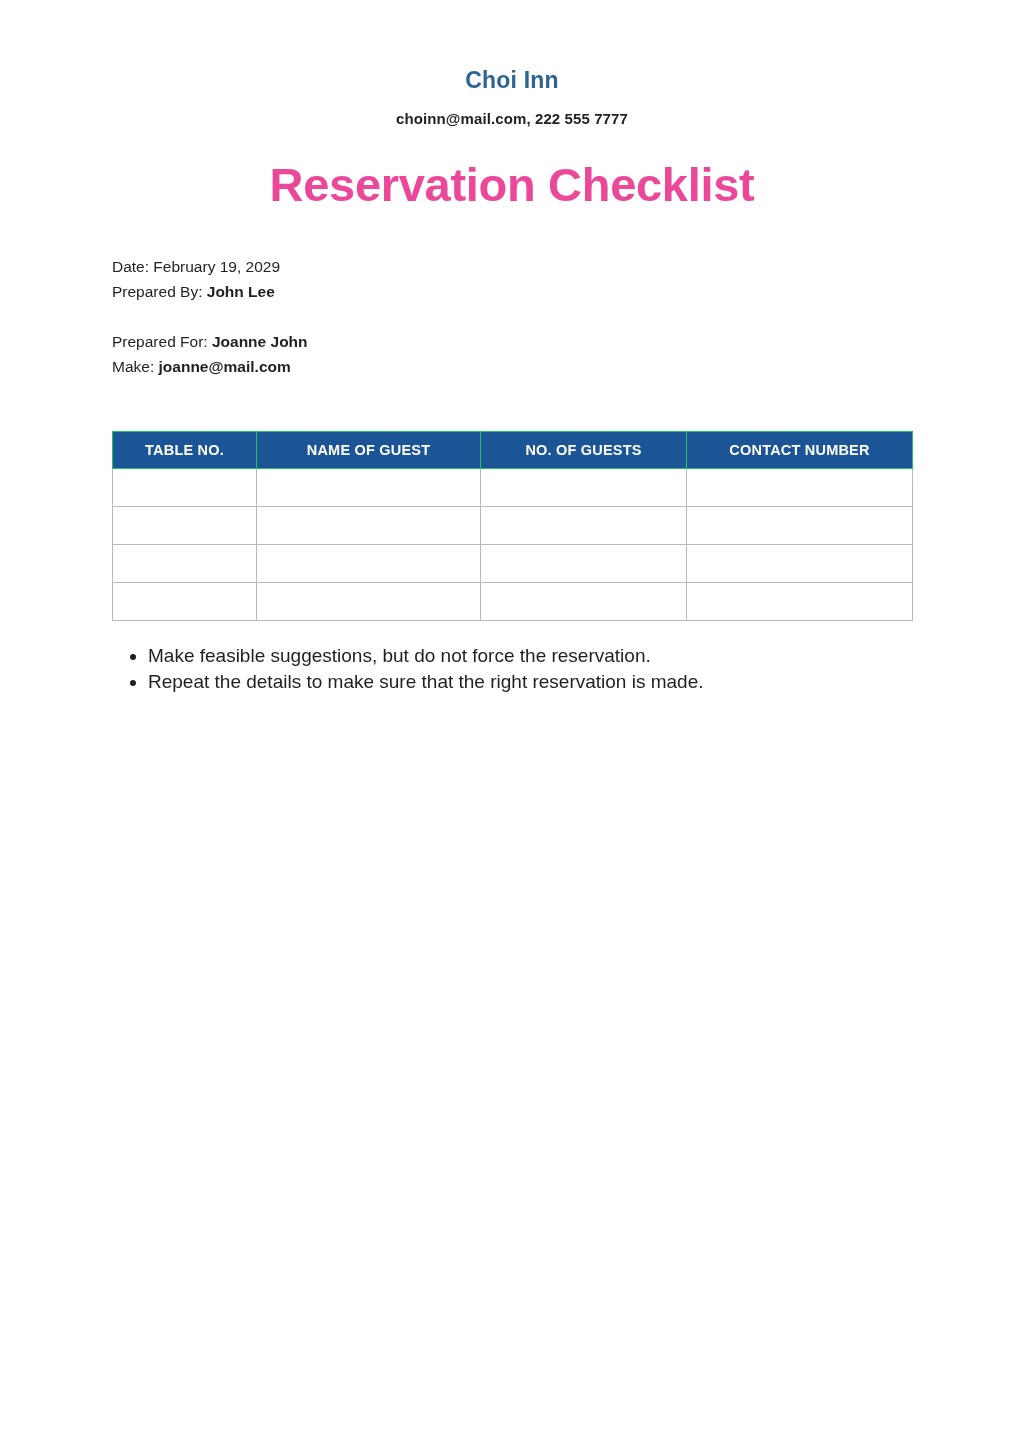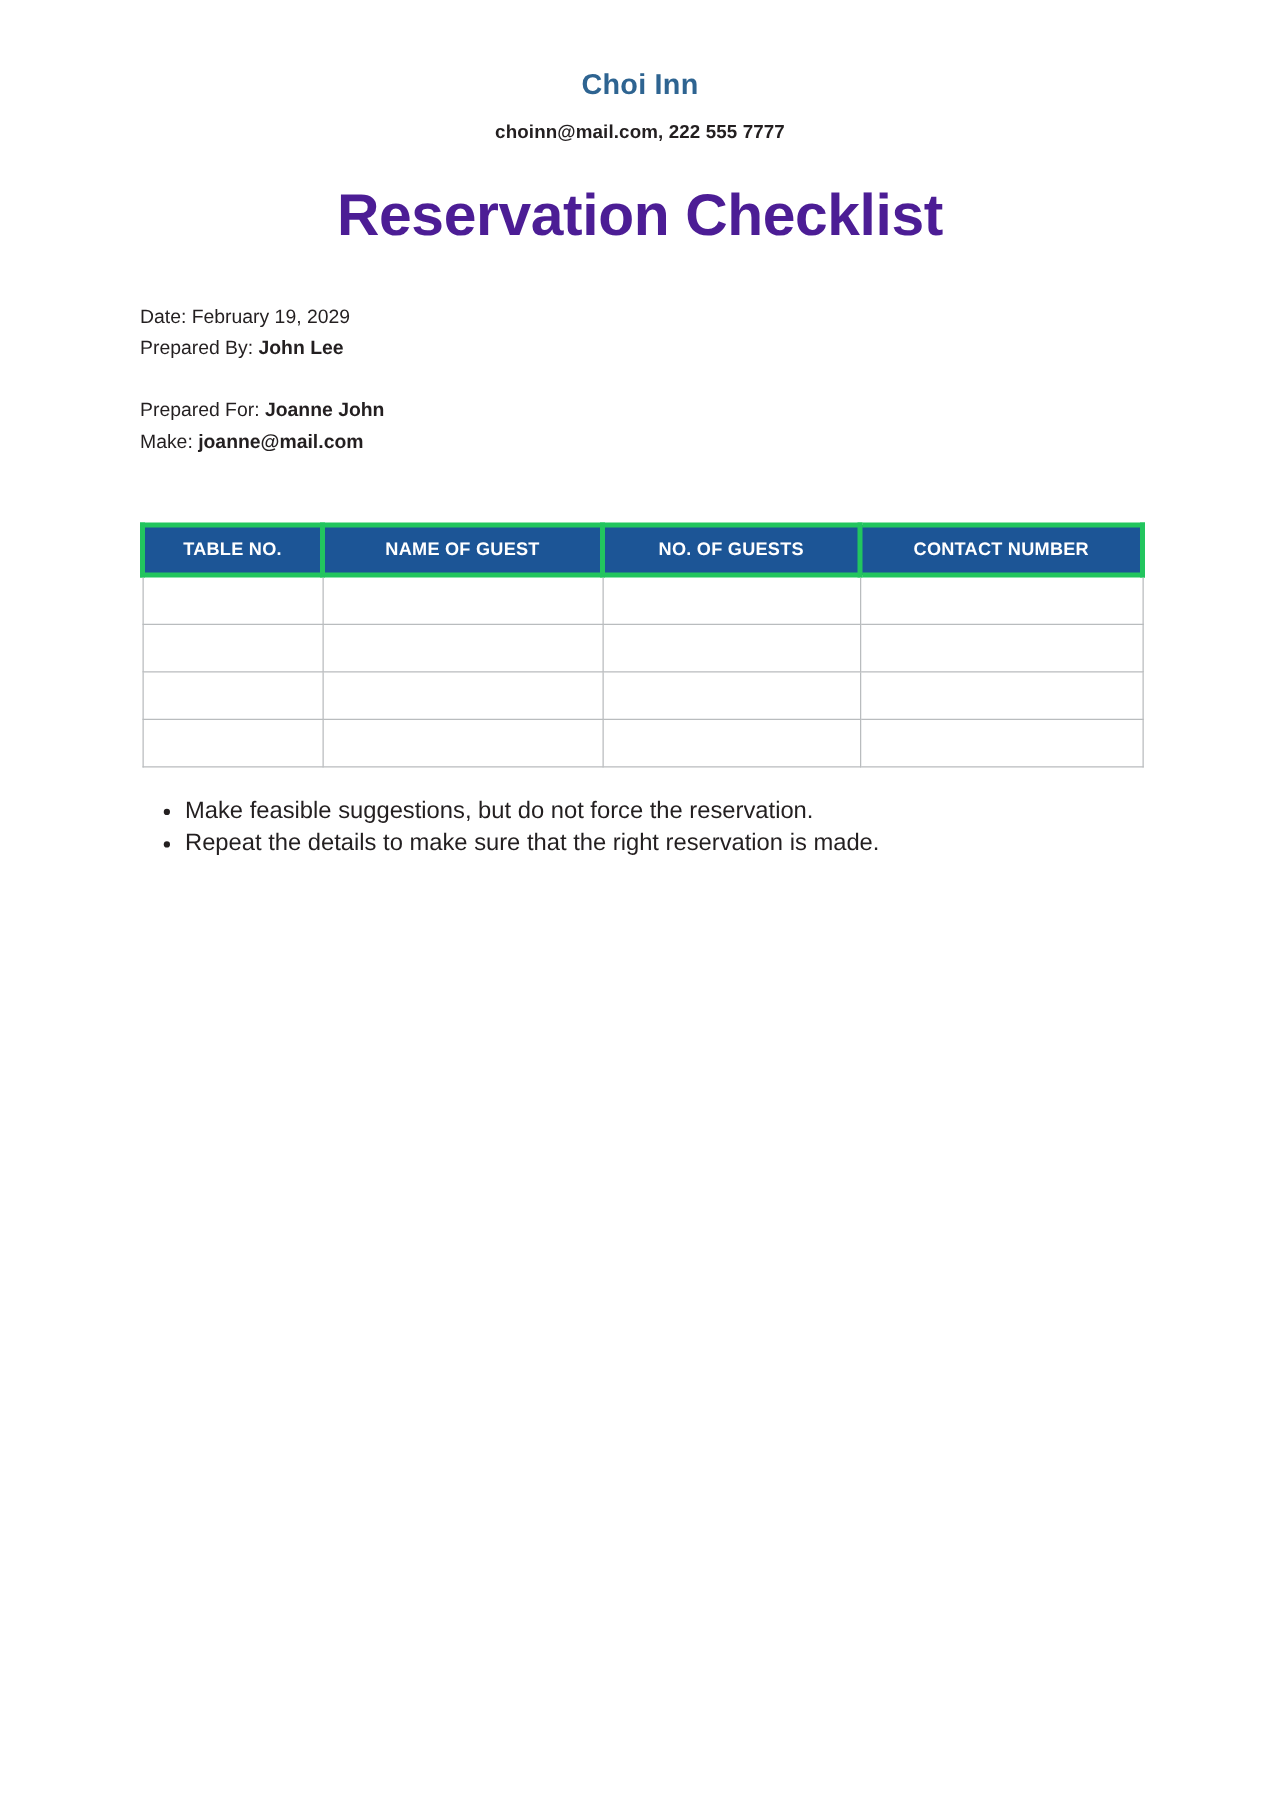--- a/index.html
+++ b/index.html
@@ -12,42 +12,42 @@
     background: #ffffff;
     font-family: "Liberation Sans", sans-serif;
     color: #231f20;
     overflow: hidden;
   }
   .page {
     position: relative;
     width: 1024px;
     height: 1178px;
     box-sizing: border-box;
-    padding: 1px 112px;
+    padding: 14px 112px;
   }
   .company-name {
     text-align: center;
     color: #2e6491;
     font-size: 23px;
     font-weight: bold;
     padding-top: 53px;
     line-height: 1.2;
     letter-spacing: 0.2px;
   }
   .company-contact {
     text-align: center;
     font-size: 15px;
     font-weight: bold;
     color: #231f20;
     margin-top: 15px;
     letter-spacing: 0.1px;
   }
   .doc-title {
     text-align: center;
-    color: #4c1d95;
+    color: #ec4899;
     font-size: 47px;
     font-weight: bold;
     margin-top: 30px;
     letter-spacing: -0.3px;
   }
   .meta-block {
     margin-top: 42px;
     font-size: 15.5px;
     line-height: 25px;
   }
@@ -66,21 +66,21 @@
     border-collapse: collapse;
     table-layout: fixed;
   }
   table.checklist th {
     background: #1c5596;
     color: #ffffff;
     font-size: 14.5px;
     font-weight: bold;
     height: 34px;
     text-align: center;
-    border: 4px solid #22c55e;
+    border: 1px solid #22c55e;
     letter-spacing: 0.2px;
   }
   table.checklist td {
     height: 35px;
     border: 1px solid #b9bcbe;
     background: #ffffff;
   }
   col.c1 { width: 144px; }
   col.c2 { width: 224px; }
   col.c3 { width: 206px; }

